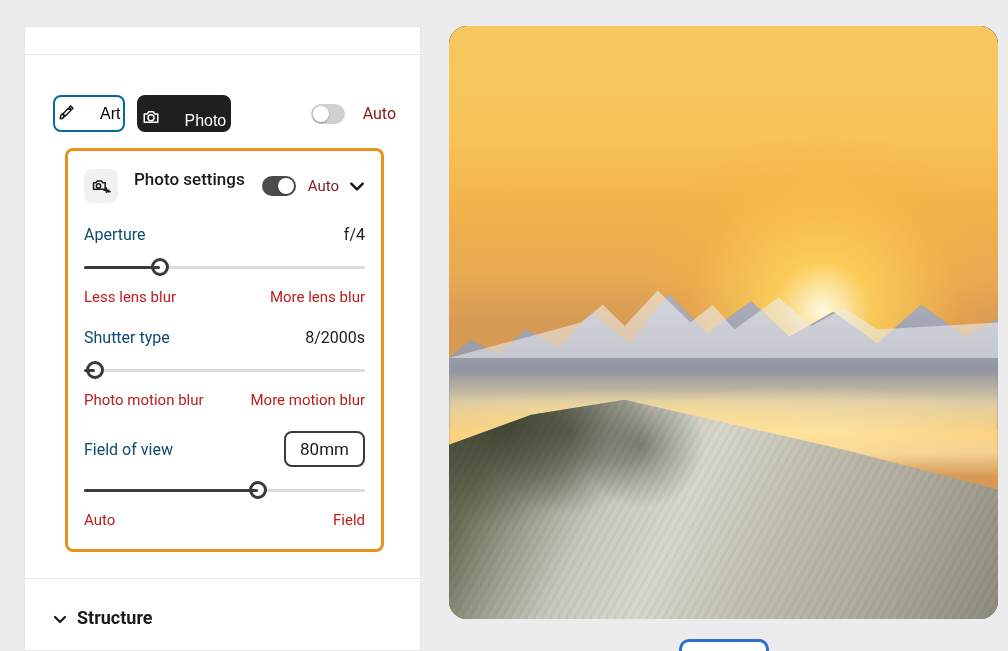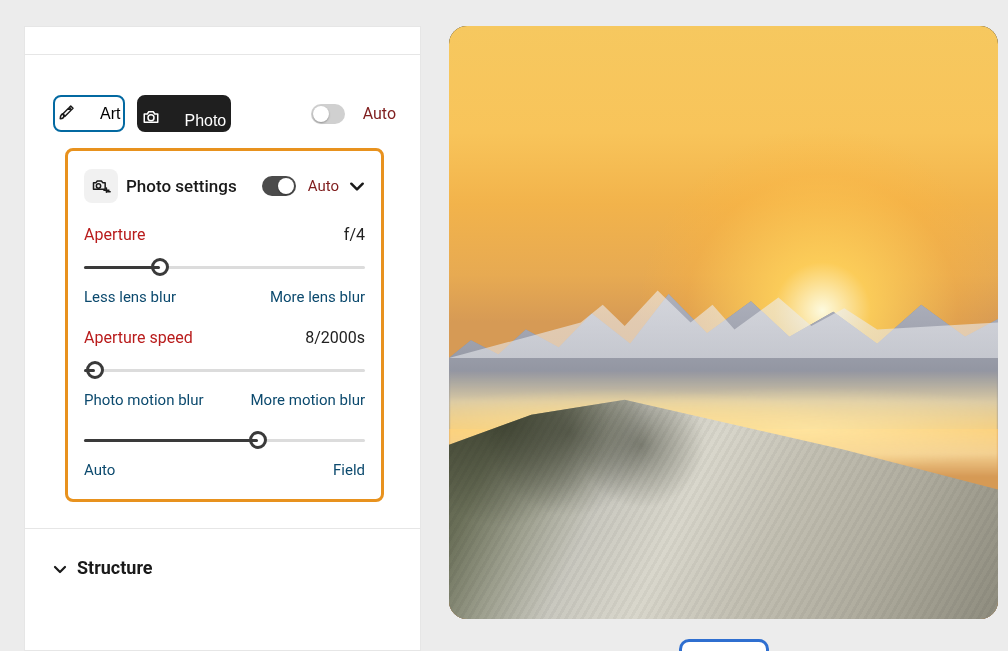--- a/index.html
+++ b/index.html
@@ -42,50 +42,50 @@
   }
   .switch.on { background:#4b4b4b; }
   .switch.on::after{ left:auto; right:2px; }
   .switch-label { font-size:16px; color:#7f1d1d; margin-left:6px; }
 
   .highlight-box {
     margin:16px 12px 6px 12px;
     border:3px solid #e8921e; border-radius:8px;
     padding:18px 16px 20px 16px;
   }
-  .hl-head { display:flex; align-items:center; gap:8px; }
+  .hl-head { display:flex; gap:16px; }
   .iconbtn {
     width:34px; height:34px; border-radius:8px; background:#f1f1f1;
     display:flex; align-items:center; justify-content:center;
   }
   .hl-title { font-size:17px; font-weight:500; }
   .hl-right { margin-left:auto; display:flex; align-items:center; gap:6px; }
   .hl-right .switch-label { font-size:15px; }
 
   .ctrl { margin-top:22px; }
   .ctrl-head { display:flex; justify-content:space-between; align-items:center; }
-  .ctrl-head .name { font-size:16px; color:#b91c1c; }
+  .ctrl-head .name { font-size:16px; color:#0c4a6e; }
   .ctrl-head .val  { font-size:16px; color:#222; }
   .val-box { border:2px solid #3a3a3a; border-radius:8px; padding:6px 14px; font-size:17px; display:inline-block; }
   .slider {
     --p:30%;
     margin-top:14px; height:18px; position:relative;
   }
   .slider::before{
     content:""; position:absolute; left:0; right:0; top:8px; height:3px; background:#dcdcdc; border-radius:2px;
   }
   .slider::after{
     content:""; position:absolute; left:0; top:8px; height:3px; background:#3a3a3a; border-radius:2px;
     width:var(--p);
   }
   .slider .thumb{
     position:absolute; left:var(--p); top:50%; transform:translate(-50%,-50%);
     width:18px; height:18px; border-radius:50%; background:#fff; border:3px solid #3a3a3a;
   }
-  .hints { display:flex; justify-content:space-between; margin-top:12px; color:#0c4a6e; font-size:15px; }
+  .hints { display:flex; justify-content:space-between; margin-top:12px; color:#b91c1c; font-size:15px; }
 
   .section.structure { padding-top:28px;text-align:center; }
   .section.structure::before{
     content:""; display:block; height:1px; background:#e6e6e6; margin:-8px -24px 28px -28px;
   }
 
   
   .preview {
     flex:1; margin-left:28px; margin-right:10px; position:relative;
   }
@@ -214,33 +214,37 @@
               <span class="thumb"></span>
             </div>
           <div class="hints">
             <span>Less lens blur</span>
             <span>More lens blur</span>
           </div>
         </div>
 
         <div class="ctrl">
           <div class="ctrl-head">
-            <span class="name">Aperture speed</span>
+            <span class="name">Shutter type</span>
             <span class="val">8/2000s</span>
           </div>
           <div class="slider" style="--p:4%">
               <span class="thumb"></span>
             </div>
           <div class="hints">
             <span>Photo motion blur</span>
             <span>More motion blur</span>
           </div>
         </div>
 
         <div class="ctrl">
+          <div class="ctrl-head">
+            <span class="name">Field of view</span>
+            <span class="val-box">80mm</span>
+          </div>
           <div class="slider" style="--p:62%">
               <span class="thumb"></span>
             </div>
           <div class="hints">
             <span>Auto</span>
             <span>Field</span>
           </div>
         </div>
       </div>
     </div>

